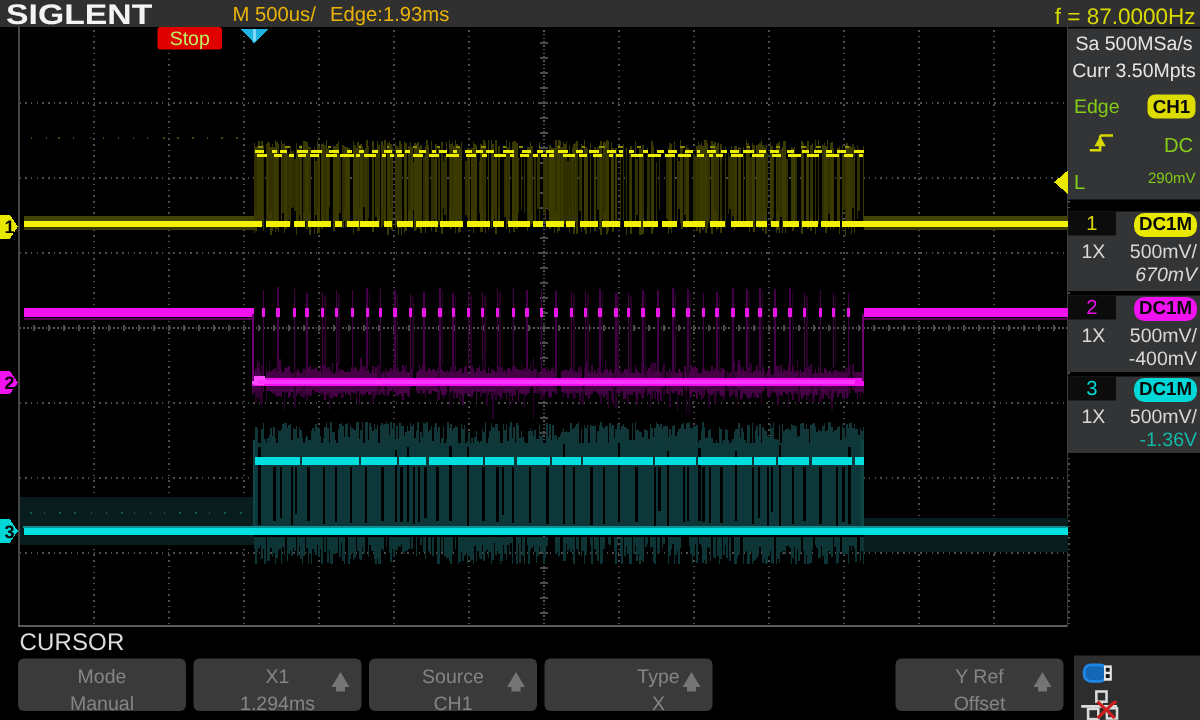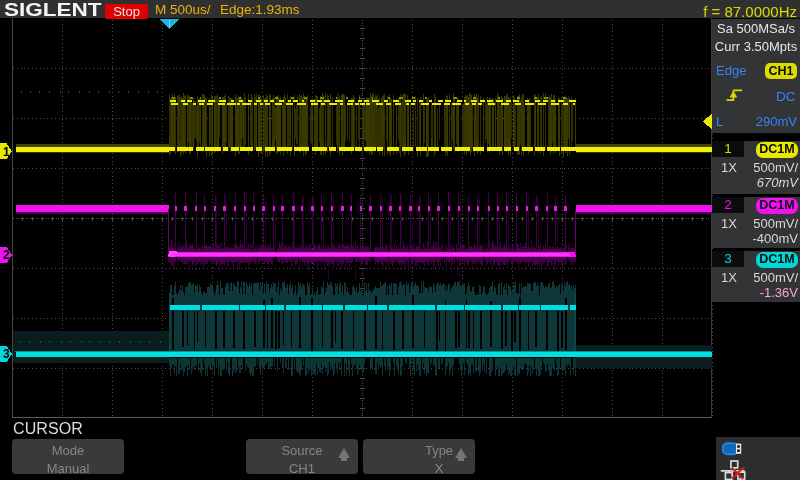--- a/index.html
+++ b/index.html
@@ -1,24 +1,24 @@
 <!DOCTYPE html>
 <html><head><meta charset="utf-8"><style>
   html,body{margin:0;padding:0;background:#000;}
   #scr{position:relative;width:800px;height:480px;background:#000;overflow:hidden;
        font-family:"Liberation Sans",sans-serif;-webkit-font-smoothing:antialiased;will-change:transform;transform:translateZ(0);}
   .abs{position:absolute;}
   #topbar{left:0;top:0;width:800px;height:18px;background:#303030;}
   #logo{left:4px;top:-1px;color:#f4f4f4;font-size:22.5px;font-weight:bold;letter-spacing:0px;transform:scaleY(0.84);transform-origin:top left;}
-  #stopbtn{left:105px;top:4px;width:43px;height:15px;background:#e00000;border-radius:2px;
-           color:#e5e5e5;font-size:13px;text-align:center;line-height:15px;}
+  #stopbtn{left:105px;top:18px;width:43px;height:15px;background:#e00000;border-radius:2px;
+           color:#bef264;font-size:13px;text-align:center;line-height:15px;}
   .tbt{top:1.5px;color:#eab308;font-size:13.5px;line-height:15px;}
   #ftext{right:3px;top:4px;color:#d9d900;font-size:15px;line-height:15px;}
   .sbox{background:#323436;color:#e6e6e6;font-size:13px;}
-  .yel{color:#3b82f6;}
+  .yel{color:#84cc16;}
   .pill{position:absolute;border-radius:7px;color:#0a0a0a;font-size:12.5px;font-weight:bold;text-align:center;}
   .mbtn{position:absolute;top:439px;width:112px;height:35px;background:#3a3a3a;border-radius:4px;
         color:#858585;font-size:13px;text-align:center;line-height:18px;padding-top:3px;box-sizing:border-box;}
   .arr{position:absolute;top:9px;right:8px;width:0;height:0;border-left:6.5px solid transparent;
        border-right:6.5px solid transparent;border-bottom:10px solid #757575;}
   .arr:after{content:"";position:absolute;left:-3px;top:10px;width:6px;height:2.5px;background:#757575;}
 </style></head><body>
 <div id="scr">
   <svg class="abs" style="left:0;top:0" width="800" height="480" viewBox="0 0 800 480" shape-rendering="crispEdges">
     <path d="M62.5 20V417M112.5 20V417M162.5 20V417M212.5 20V417M262.5 20V417M312.5 20V417M412.5 20V417M462.5 20V417M512.5 20V417M562.5 20V417M612.5 20V417M662.5 20V417M712.5 20V417" stroke="#4d4d4d" stroke-width="1" stroke-dasharray="1 2.8" fill="none"></path>
@@ -91,47 +91,49 @@
   <div class="abs" style="left:712px;top:21px;width:88px;text-align:center;color:#e6e6e6;font-size:13px;">Sa 500MSa/s</div>
   <div class="abs" style="left:712px;top:39px;width:88px;text-align:center;color:#e6e6e6;font-size:13px;">Curr 3.50Mpts</div>
   <div class="abs yel" style="left:716px;top:63px;font-size:13px;">Edge</div>
   <div class="pill" style="left:765px;top:62.5px;width:32px;height:16px;background:#dcdc00;line-height:16px;border-radius:5px;">CH1</div>
   <svg class="abs" style="left:726px;top:88px" width="18" height="14" viewBox="0 0 18 14">
     <path d="M0.5 12.2H7.4M7.4 13V2.3M7.4 2.3H16" stroke="#d8d800" stroke-width="1.7" fill="none"></path>
     <polygon points="3.6,9.5 11.2,9.5 7.4,2.8" fill="#d8d800"></polygon>
   </svg>
   <div class="abs yel" style="left:776px;top:89px;font-size:13.5px;">DC</div>
   <div class="abs yel" style="left:716px;top:114px;font-size:13.5px;">L</div>
-  <div class="abs yel" style="left:712px;top:114px;width:85px;text-align:right;font-size:13px;">290mV</div>
+  <div class="abs yel" style="left:712px;top:114px;width:85px;text-align:right;font-size:10px;">290mV</div>
 
   <div class="abs sbox" style="left:712px;top:140.5px;width:88px;height:53.5px;"></div>
   <div class="abs" style="left:712px;top:140.5px;width:32px;height:16.5px;background:#0c0c0c;color:#d8d800;font-size:13.5px;text-align:center;">1</div>
   <div class="pill" style="left:756px;top:142px;width:42px;height:15.5px;background:#e8e800;line-height:15px;">DC1M</div>
   <div class="abs" style="left:721px;top:160px;color:#d8d8d8;font-size:13px;">1X</div>
   <div class="abs" style="left:712px;top:160px;width:86px;text-align:right;color:#d8d8d8;font-size:13px;">500mV/</div>
   <div class="abs" style="left:712px;top:175px;width:86px;text-align:right;color:#d8d8d8;font-size:13px;font-style:italic;">670mV</div>
 
   <div class="abs sbox" style="left:712px;top:196.5px;width:88px;height:51px;"></div>
   <div class="abs" style="left:712px;top:196.5px;width:32px;height:16.5px;background:#0c0c0c;color:#e810e8;font-size:13.5px;text-align:center;">2</div>
   <div class="pill" style="left:756px;top:198px;width:42px;height:15.5px;background:#f012f0;line-height:15px;">DC1M</div>
   <div class="abs" style="left:721px;top:216px;color:#d8d8d8;font-size:13px;">1X</div>
   <div class="abs" style="left:712px;top:216px;width:86px;text-align:right;color:#d8d8d8;font-size:13px;">500mV/</div>
   <div class="abs" style="left:712px;top:231px;width:86px;text-align:right;color:#d8d8d8;font-size:13px;">-400mV</div>
 
   <div class="abs sbox" style="left:712px;top:250.5px;width:88px;height:51.5px;"></div>
   <div class="abs" style="left:712px;top:250.5px;width:32px;height:16.5px;background:#0c0c0c;color:#00d8d8;font-size:13.5px;text-align:center;">3</div>
   <div class="pill" style="left:756px;top:252px;width:42px;height:15.5px;background:#00d8d8;line-height:15px;">DC1M</div>
   <div class="abs" style="left:721px;top:270px;color:#d8d8d8;font-size:13px;">1X</div>
   <div class="abs" style="left:712px;top:270px;width:86px;text-align:right;color:#d8d8d8;font-size:13px;">500mV/</div>
-  <div class="abs" style="left:712px;top:285px;width:86px;text-align:right;color:#f9a8d4;font-size:13px;">-1.36V</div>
+  <div class="abs" style="left:712px;top:285px;width:86px;text-align:right;color:#14b8a6;font-size:13px;">-1.36V</div>
 
   <div class="abs" style="left:13px;top:419.5px;color:#dcdcdc;font-size:16px;letter-spacing:0.1px;">CURSOR</div>
   <div class="mbtn" style="left:12px;">Mode<br>Manual</div>
+  <div class="mbtn" style="left:129px;">X1<br>1.294ms<div class="arr"></div></div>
   <div class="mbtn" style="left:246px;">Source<br>CH1<div class="arr"></div></div>
   <div class="mbtn" style="left:363px;padding-left:40px;">Type<br>X<div class="arr"></div></div>
+  <div class="mbtn" style="left:597px;">Y Ref<br>Offset<div class="arr"></div></div>
   <div class="abs" style="left:716px;top:437px;width:84px;height:43px;background:#2d2d2d;"></div>
   <svg class="abs" style="left:716px;top:437px" width="84" height="43" viewBox="0 0 84 43">
     <rect x="6.8" y="6.2" width="15" height="11" rx="4.4" fill="#1467b4" stroke="#1f86e8" stroke-width="1.9"></rect>
     <rect x="20" y="6.6" width="5.2" height="10.2" fill="#e8e8e8"></rect>
     <rect x="21.2" y="8.2" width="2.6" height="2.6" fill="#161616"></rect>
     <rect x="21.2" y="12.4" width="2.6" height="2.6" fill="#161616"></rect>
     <g stroke="#dadada" stroke-width="1.7" fill="none">
       <rect x="14.9" y="24" width="6.8" height="6.8"></rect>
       <rect x="9.4" y="35.6" width="6.8" height="6.8"></rect>
       <rect x="21.9" y="35.2" width="6.8" height="6.8"></rect>

